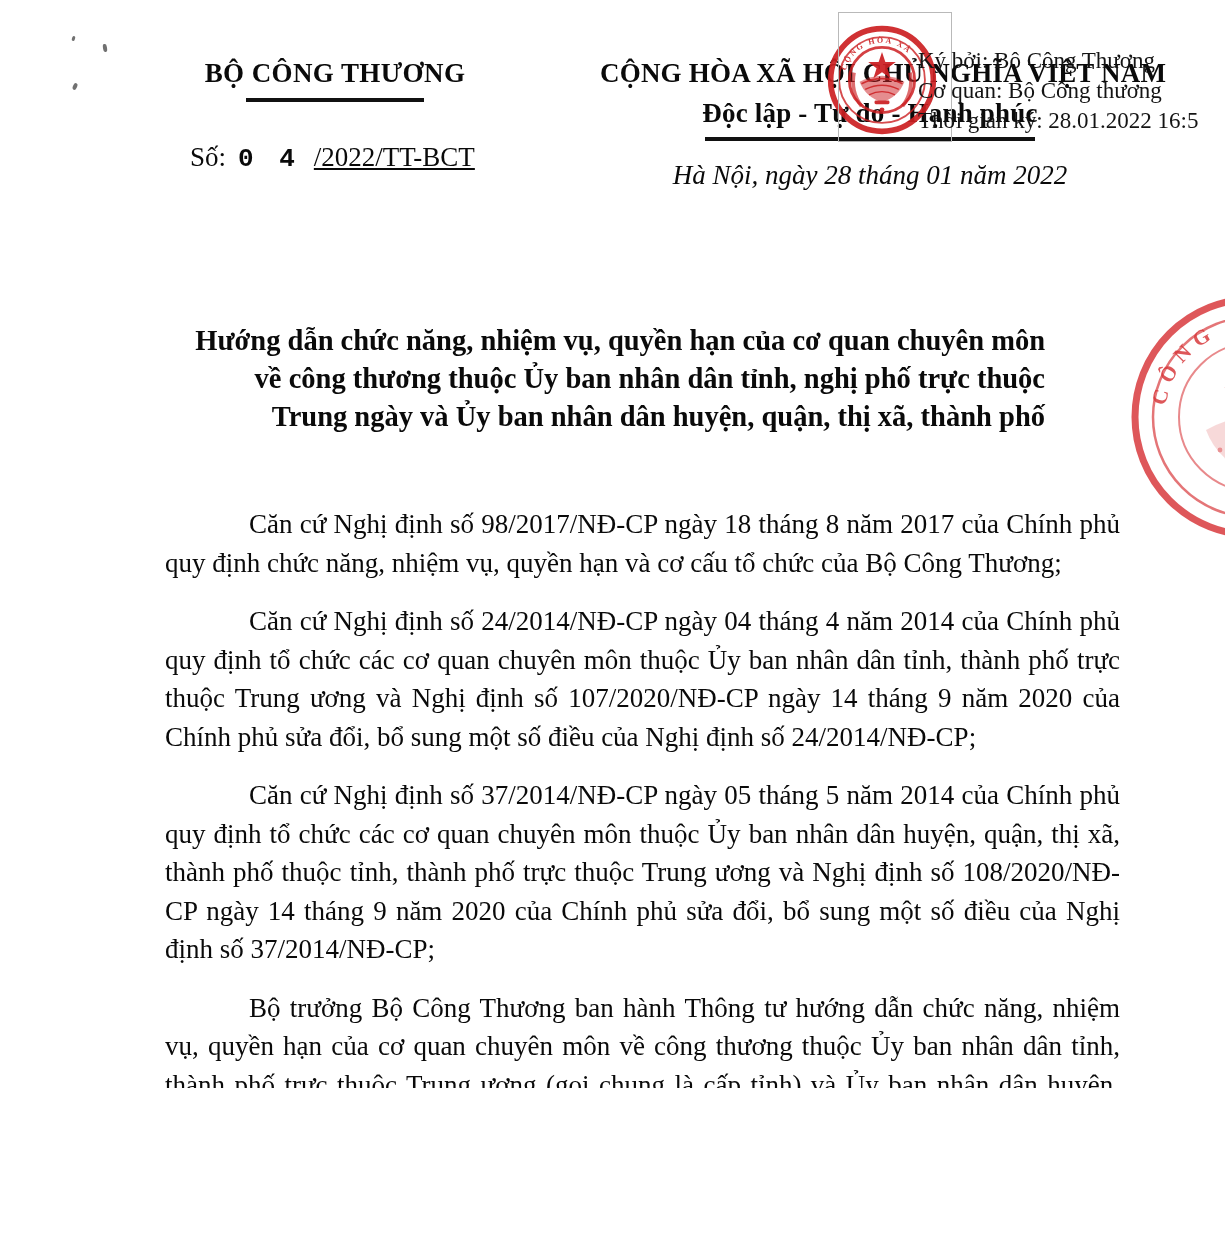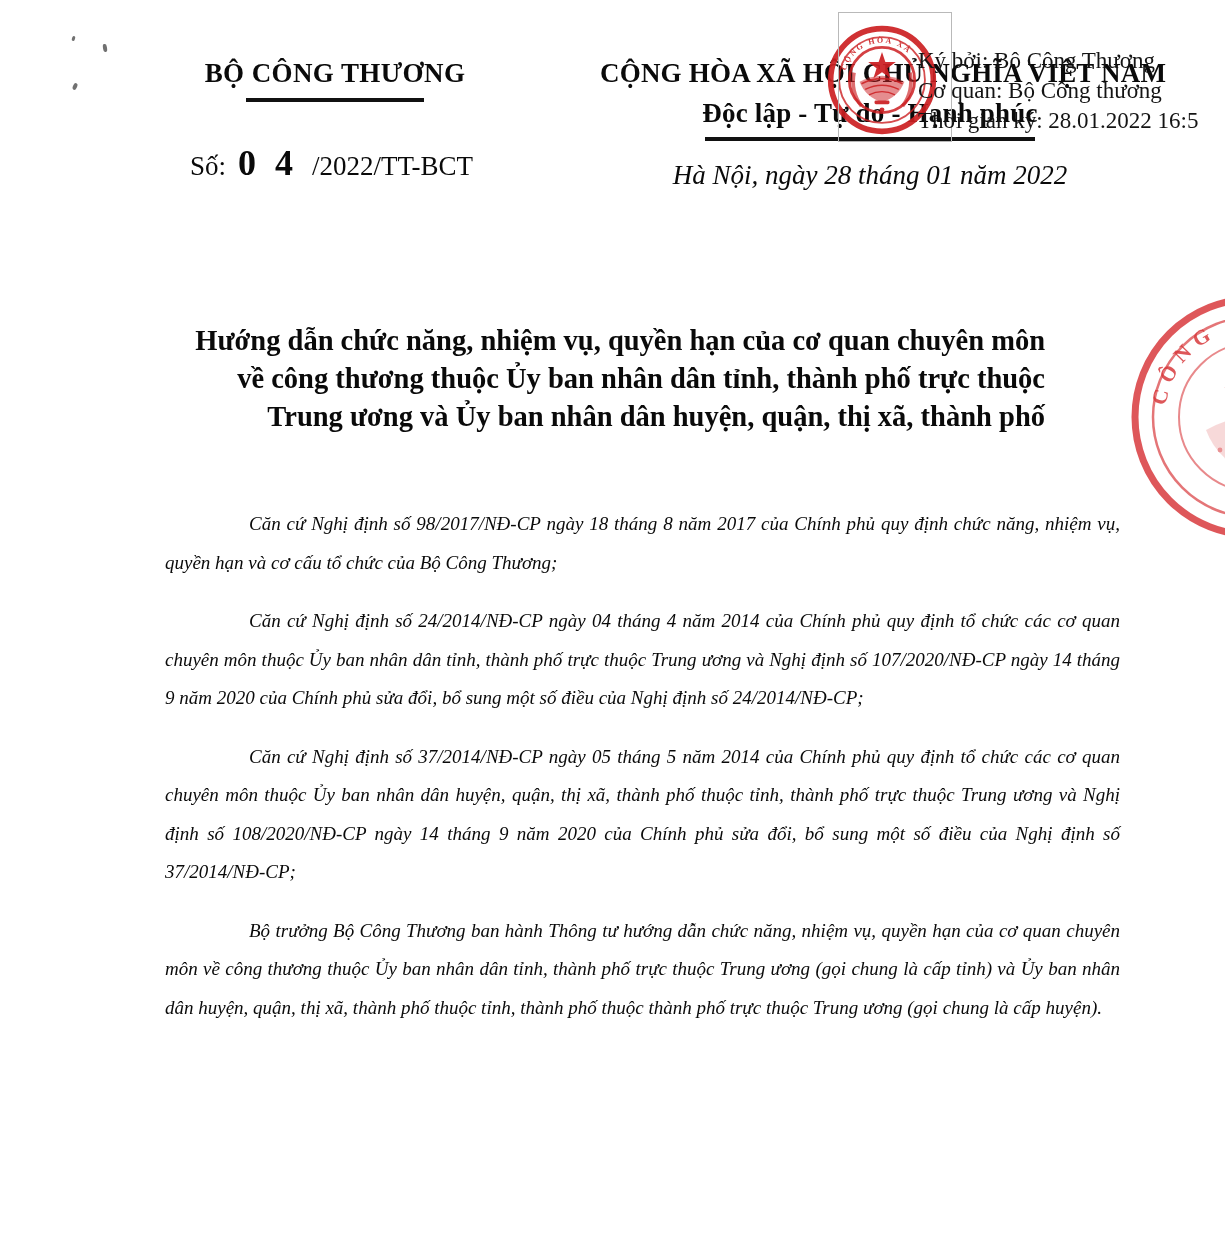--- a/index.html
+++ b/index.html
@@ -51,27 +51,27 @@
   }
   .so-line {
     position: absolute;
     left: 190px;
     top: 142px;
     font-size: 27px;
     white-space: nowrap;
   }
   .so-label { }
   .so-num {
-    font-family: Liberation Serif, serif;
-    font-weight: bold;
-    font-size: 36px;
+    font-family: Liberation Mono, monospace;
+    font-weight: bold;
+    font-size: 26px;
     letter-spacing: 5px;
     padding: 0 8px 0 12px;
   }
-  .so-rest { padding-left: 6px; }
+  .so-rest { padding-left: 6px; text-decoration: underline; }
 
   .hdr-right {
     position: absolute;
     left: 600px;
     top: 58px;
     width: 540px;
     text-align: center;
   }
   .hdr-country {
     font-weight: bold;
@@ -170,22 +170,21 @@
   .doc-title div { white-space: nowrap; text-align: right; }
 
   
   .body-wrap {
     position: absolute;
     left: 165px;
     top: 505px;
     width: 955px;
   }
   .para {
-    font-style: italic;
-    font-size: 19px;
+    font-size: 27px;
     line-height: 38.5px;
     text-align: justify;
     text-indent: 84px;
     margin: 0 0 20px 0;
   }
   .para:last-child { margin-bottom: 0; }
 </style>
 </head>
 <body>
 
@@ -265,22 +264,22 @@
         <circle cx="152" cy="144" r="2.6"></circle>
       <circle cx="110" cy="166" r="2.8"></circle>
         <circle cx="132" cy="170" r="3"></circle>
       <circle cx="148" cy="162" r="2.2"></circle>
         <circle cx="92" cy="158" r="2.4"></circle>
     </g>
   </svg>
 
   <div class="doc-title">
     <div>Hướng dẫn chức năng, nhiệm vụ, quyền hạn của cơ quan chuyên môn</div>
-    <div>về công thương thuộc Ủy ban nhân dân tỉnh, thành phố trực thuộc</div>
-    <div>Trung ương và Ủy ban nhân dân huyện, quận, thị xã, thành phố</div>
+    <div>về công thương thuộc Ủy ban nhân dân tỉnh, nghị phố trực thuộc</div>
+    <div>Trung ngày và Ủy ban nhân dân huyện, quận, thị xã, thành phố</div>
   </div>
 
   <div class="body-wrap">
     <p class="para">Căn cứ Nghị định số 98/2017/NĐ-CP ngày 18 tháng 8 năm 2017 của Chính phủ quy định chức năng, nhiệm vụ, quyền hạn và cơ cấu tổ chức của Bộ Công Thương;</p>
     <p class="para">Căn cứ Nghị định số 24/2014/NĐ-CP ngày 04 tháng 4 năm 2014 của Chính phủ quy định tổ chức các cơ quan chuyên môn thuộc Ủy ban nhân dân tỉnh, thành phố trực thuộc Trung ương và Nghị định số 107/2020/NĐ-CP ngày 14 tháng 9 năm 2020 của Chính phủ sửa đổi, bổ sung một số điều của Nghị định số 24/2014/NĐ-CP;</p>
     <p class="para">Căn cứ Nghị định số 37/2014/NĐ-CP ngày 05 tháng 5 năm 2014 của Chính phủ quy định tổ chức các cơ quan chuyên môn thuộc Ủy ban nhân dân huyện, quận, thị xã, thành phố thuộc tỉnh, thành phố trực thuộc Trung ương và Nghị định số 108/2020/NĐ-CP ngày 14 tháng 9 năm 2020 của Chính phủ sửa đổi, bổ sung một số điều của Nghị định số 37/2014/NĐ-CP;</p>
     <p class="para">Bộ trưởng Bộ Công Thương ban hành Thông tư hướng dẫn chức năng, nhiệm vụ, quyền hạn của cơ quan chuyên môn về công thương thuộc Ủy ban nhân dân tỉnh, thành phố trực thuộc Trung ương (gọi chung là cấp tỉnh) và Ủy ban nhân dân huyện, quận, thị xã, thành phố thuộc tỉnh, thành phố thuộc thành phố trực thuộc Trung ương (gọi chung là cấp huyện).</p>
   </div>
 
 </div>

